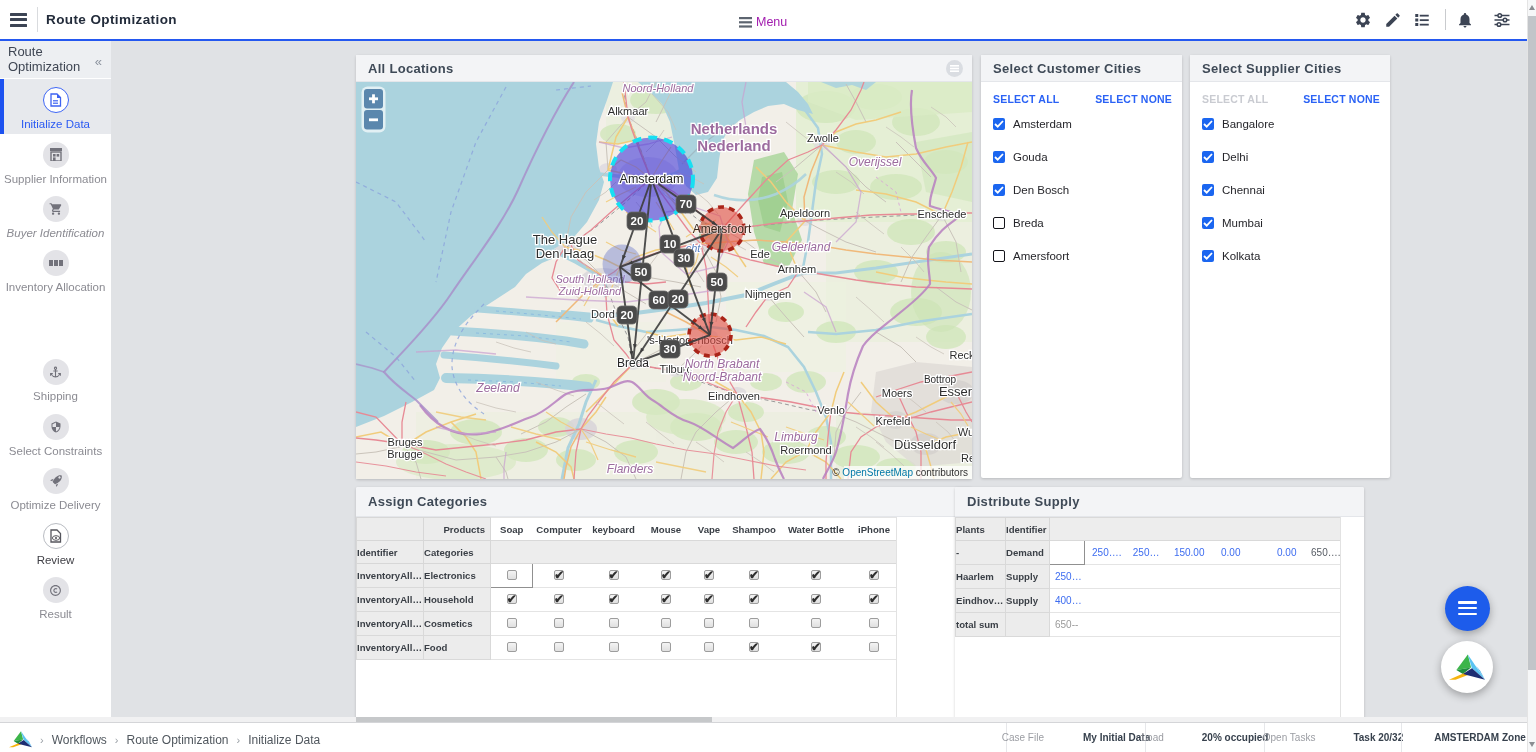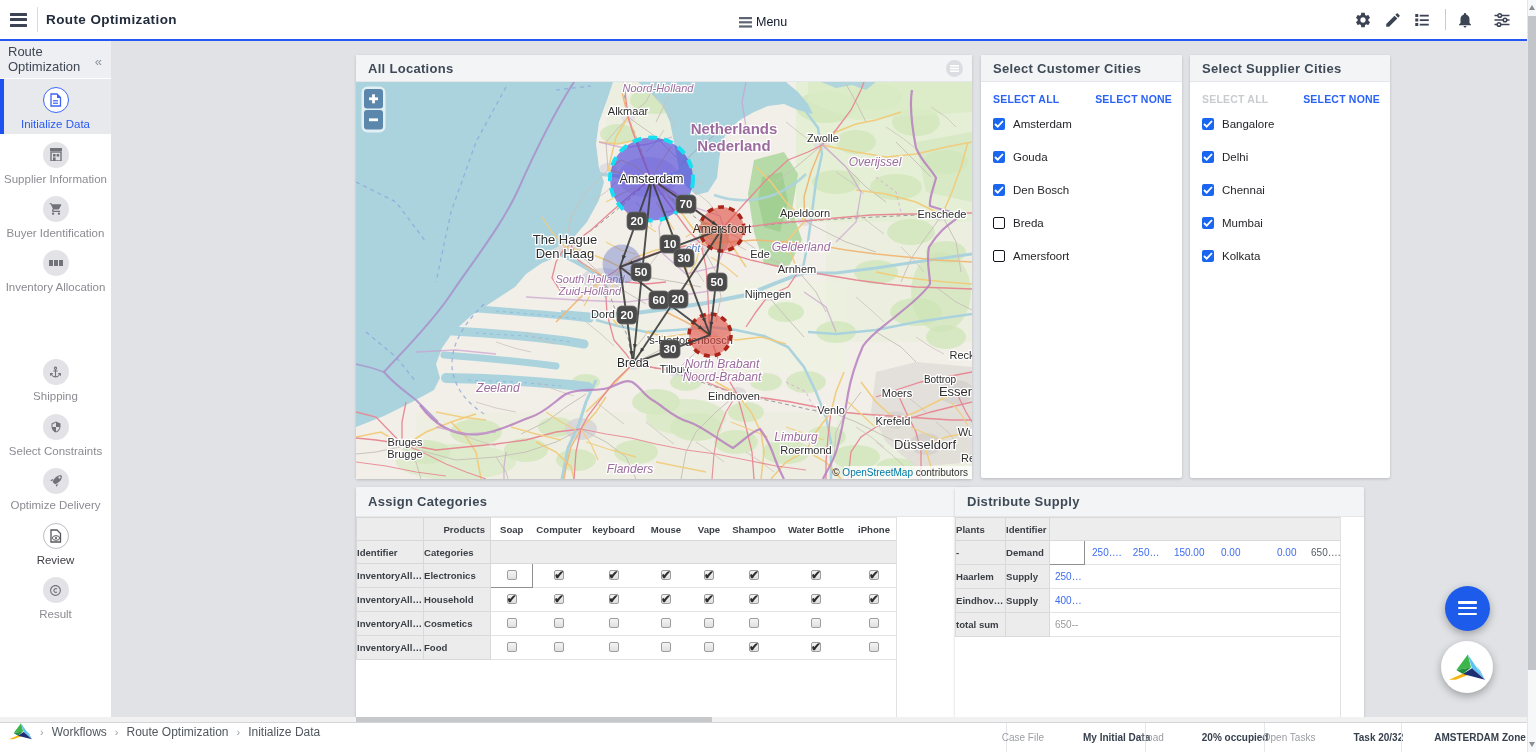--- a/index.html
+++ b/index.html
@@ -2,21 +2,21 @@
 <html><head>
 <meta charset="utf-8">
 <style>
 * { margin:0; padding:0; box-sizing:border-box; }
 html,body { width:1536px; height:752px; overflow:hidden; font-family:"Liberation Sans", sans-serif; background:#e0e2e5; }
 .topbar { position:absolute; left:0; top:0; width:1536px; height:41px; background:#fff; border-bottom:2px solid #2458f0; z-index:30; }
 .hamb { position:absolute; left:10px; top:13px; width:17px; height:14px; }
 .hamb div { height:3px; background:#3c4454; margin-bottom:2.4px; border-radius:0.5px; }
 .appname { position:absolute; left:46px; top:12px; font-size:13.5px; font-weight:bold; color:#222b3a; letter-spacing:0.4px; }
 .topdiv1 { position:absolute; left:37px; top:7px; width:1px; height:25px; background:#d9dbde; }
-.menu-center { position:absolute; left:739px; top:15px; font-size:12.5px; color:#0f172a; }
+.menu-center { position:absolute; left:739px; top:15px; font-size:12.5px; color:#a21caf; }
 .menu-center svg { vertical-align:-2px; margin-right:4px; }
 .ticon { position:absolute; top:11px; width:18px; height:18px; }
 .topdiv2 { position:absolute; left:1445px; top:9px; width:1px; height:21px; background:#c9cbce; }
 
 .sidebar { position:absolute; left:0; top:41px; width:111px; height:681px; background:#fff; z-index:10; }
 .sb-head { position:absolute; left:0; top:0; width:111px; height:37px; background:#edeff2; color:#3f4653; font-size:13px; line-height:15px; padding:3px 0 0 8px; }
 .sb-head .chev { position:absolute; right:9px; top:13px; color:#8b929e; font-size:13px; }
 .sb-item { position:absolute; left:0; width:111px; height:54px; text-align:center; }
 .sb-item .circ { width:26px; height:26px; border-radius:50%; background:#e3e3e7; margin:0 auto; display:flex; align-items:center; justify-content:center; }
 .sb-item .lbl { font-size:11.5px; color:#8b8b92; margin-top:5px; white-space:nowrap; }
@@ -49,21 +49,21 @@
 td.ghd2 { background:#ececec; font-weight:bold; border:1px solid #d7d7d7; padding-left:5px; font-size:9.6px; }
 td.whd { background:#fff; font-weight:bold; text-align:center; border-top:1px solid #e4e4e4; font-size:9.6px; }
 td.gband { background:#ededed; border:1px solid #d9d9d9; }
 td.lab { background:#ececec; font-weight:bold; text-align:left; padding-left:5px; border:1px solid #d9d9d9; font-size:9.6px;margin-top:25px; }
 tr.dr td.d { border-bottom:1px solid #e4e4e4; }
 td.num { text-align:right; color:#3d6cf0; padding-right:3px; }
 .tcb { display:inline-block; width:10px; height:10px; border:1px solid #9d9d9d; border-radius:2px; background:linear-gradient(#f4f4f4,#e0e0e0); position:relative; }
 .tcb.c:after { content:"\2714\FE0E"; position:absolute; left:-1px; top:-3px; font-size:12px; color:#2e2e2e; font-weight:bold; }
 
 .statusbar { position:absolute; left:0; top:722px; width:1536px; height:30px; background:#fff; border-top:1px solid #d4d5d8; z-index:25; }
-.crumbs { position:absolute; left:9px; top:0; color:#50575e; font-size:12px; }
+.crumbs { position:absolute; left:9px; top:8px; color:#50575e; font-size:12px; }
 .crumbs .sep { color:#9aa0a6; margin:0 8px; font-size:11px; }
 .sb-right { position:absolute; left:1006px; top:0; height:29px; display:flex; }
 .sb-cell { height:29px; display:flex; align-items:center; justify-content:center; border-left:1px solid #e6e7ea; font-size:10px; white-space:nowrap; }
 .sb-cell .g { color:#9b9da3; margin-right:6px; }
 .sb-cell b { color:#37414d; font-weight:bold; font-size:10px;margin-left:28px; }
 
 .fab-blue { position:absolute; left:1445px; top:586px; width:45px; height:45px; border-radius:50%; background:#1d5ceb; box-shadow:0 3px 8px rgba(0,0,0,0.3); z-index:20; }
 .fab-white { position:absolute; left:1441px; top:641px; width:52px; height:52px; border-radius:50%; background:#fff; box-shadow:0 3px 8px rgba(0,0,0,0.3); z-index:20; display:flex; align-items:center; justify-content:center; }
 .fab-blue .bars { position:absolute; left:13px; top:15px; width:19px; }
 .fab-blue .bars div { height:2.6px; background:#fff; margin-bottom:3.2px; border-radius:1px; }
@@ -145,21 +145,21 @@
             <rect x="1" y="0" width="12" height="3"></rect>
             <rect x="2" y="4" width="10" height="9" fill="none" stroke="#72727b" stroke-width="1.4"></rect>
             <rect x="4" y="6" width="2.6" height="2.6"></rect>
             <rect x="7.6" y="6" width="2.6" height="2.6"></rect>
             <rect x="4" y="9.4" width="2.6" height="3.6"></rect>
           </g>
         </svg>
       </div>
     <div class="lbl">Supplier Information</div>
   </div>
-  <div class="sb-item" style="top:155px;">
+  <div class="sb-item" style="top:155px;font-style:italic;">
     <div class="circ">
         <svg width="14" height="14" viewBox="0 0 24 24">
           <path fill="#72727b" d="M7 18c-1.1 0-1.99.9-1.99 2S5.9 22 7 22s2-.9 2-2-.9-2-2-2zM1 2v2h2l3.6 7.59-1.35 2.45c-.16.28-.25.61-.25.96 0 1.1.9 2 2 2h12v-2H7.42c-.14 0-.25-.11-.25-.25l.03-.12.9-1.63h7.45c.75 0 1.41-.41 1.75-1.03l3.58-6.49c.08-.14.12-.31.12-.48 0-.55-.45-1-1-1H5.21l-.94-2H1zm16 16c-1.1 0-1.99.9-1.99 2s.89 2 1.99 2 2-.9 2-2-.9-2-2-2z"></path>
         </svg>
       </div>
     <div class="lbl">Buyer Identification</div>
   </div>
   <div class="sb-item" style="top:209.4px;">
     <div class="circ">
         <svg width="14" height="10" viewBox="0 0 14 10">

